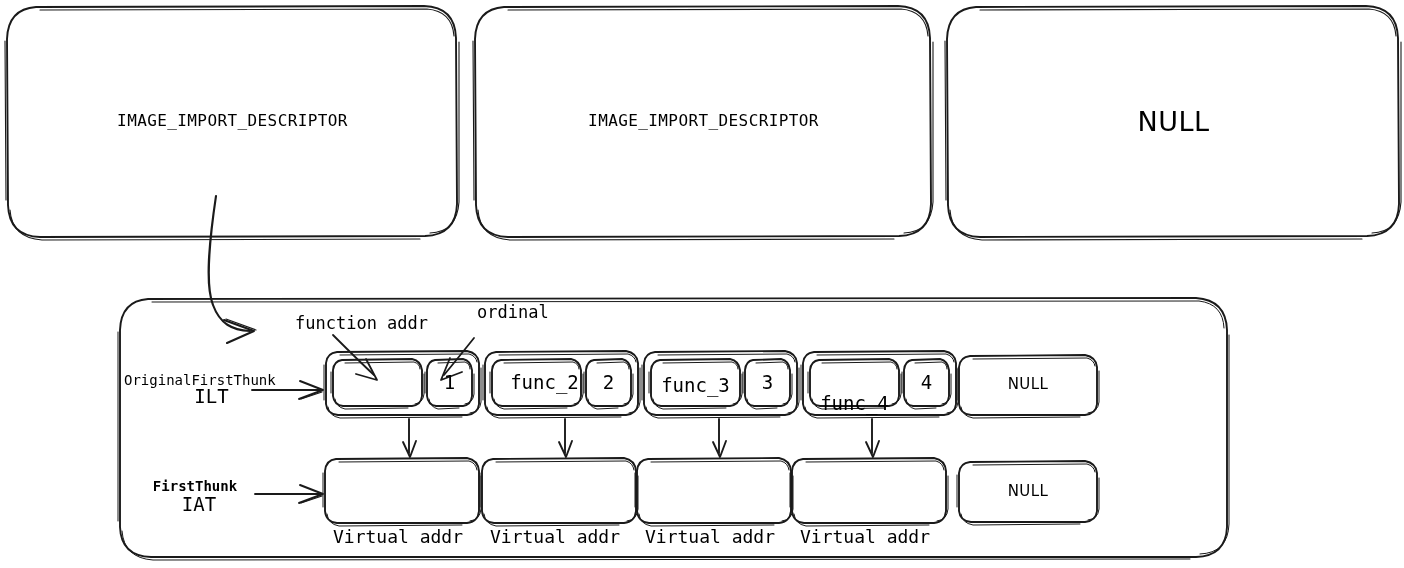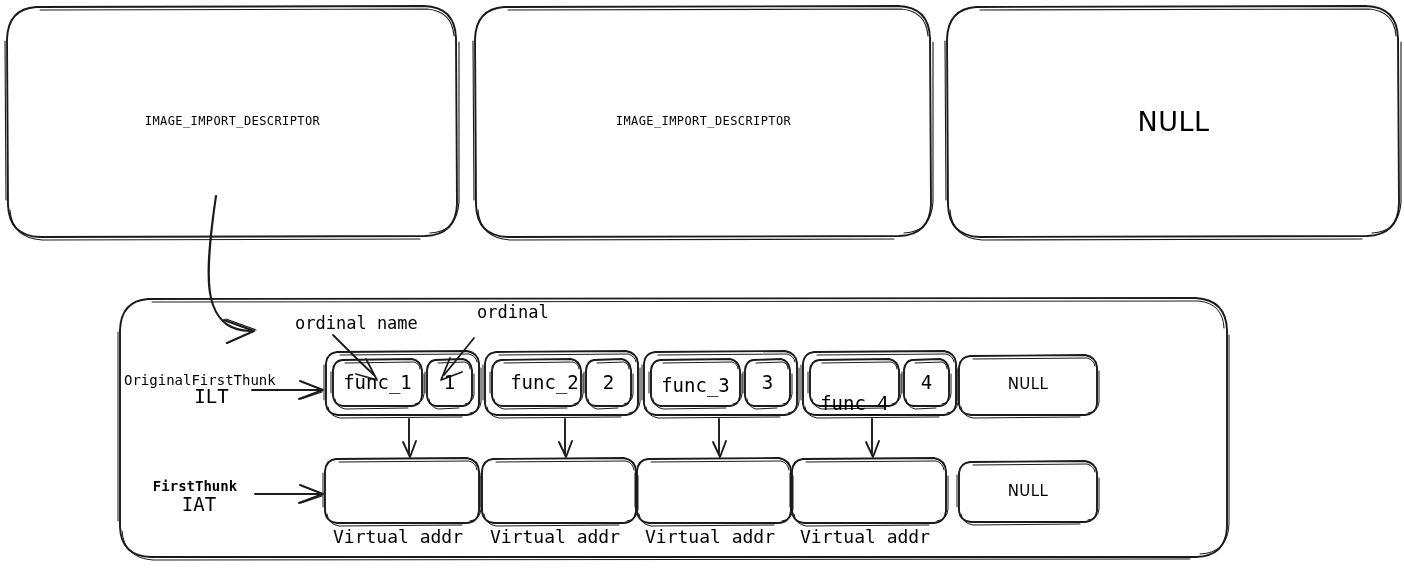--- a/index.html
+++ b/index.html
@@ -30,21 +30,21 @@
     font-family: "DejaVu Sans Mono", "Liberation Mono", monospace;
     pointer-events: none;
   }
   .center {
     text-align: center;
     display: flex;
     align-items: center;
     justify-content: center;
   }
   .descriptor-text {
-    font-size: 12px;
+    font-size: 16px;
     letter-spacing: 0.4px;
     border-radius: 11px;
   }
   .null-text {
     font-family: "DejaVu Sans", "Liberation Sans", sans-serif;
     font-size: 27px;
     letter-spacing: 0.5px;
   }
   .null-small {
     font-family: "DejaVu Sans", "Liberation Sans", sans-serif;
@@ -210,31 +210,30 @@
 
     </g>
   </svg>
 
   <div class="lbl center descriptor-text" style="left:8px; top:6px; width:449px; height:231px;">IMAGE_IMPORT_DESCRIPTOR</div>
 
   <div class="lbl center descriptor-text" style="left:476px; top:6px; width:455px; height:231px;">IMAGE_IMPORT_DESCRIPTOR</div>
 
   <div class="lbl center null-text" style="left:948px; top:6px; width:451px; height:231px;">NULL</div>
 
-  <div class="lbl annot" style="left:295px; top:314px;">ordinal name</div>
+  <div class="lbl annot" style="left:295px; top:314px;">function addr</div>
 
   <div class="lbl annot" style="left:477px; top:303px;">ordinal</div>
 
   <div class="lbl thunk-name" style="left:124px; top:372px;">OriginalFirstThunk</div>
   <div class="lbl center thunk-alias" style="left:124px; top:386px; width:175px;">ILT</div>
 
   <div class="lbl center thunk-name" style="left:124px; top:478px; width:142px;font-weight:bold;">FirstThunk</div>
   <div class="lbl center thunk-alias" style="left:124px; top:494px; width:150px;">IAT</div>
 
-  <div class="lbl center func-text" style="left:333px; top:359px; width:89px; height:47px;">func_1</div>
   <div class="lbl center ord-text" style="left:427px; top:359px; width:45px; height:47px;">1</div>
 
   <div class="lbl center func-text" style="left:500px; top:359px; width:89px; height:47px;">func_2</div>
   <div class="lbl center ord-text" style="left:586px; top:359px; width:45px; height:47px;">2</div>
 
   <div class="lbl center func-text" style="left:651px; top:359px; width:89px; height:53px;">func_3</div>
   <div class="lbl center ord-text" style="left:745px; top:359px; width:45px; height:47px;">3</div>
 
   <div class="lbl center func-text" style="left:810px; top:380px; width:89px; height:47px;">func_4</div>
   <div class="lbl center ord-text" style="left:904px; top:359px; width:45px; height:47px;">4</div>

